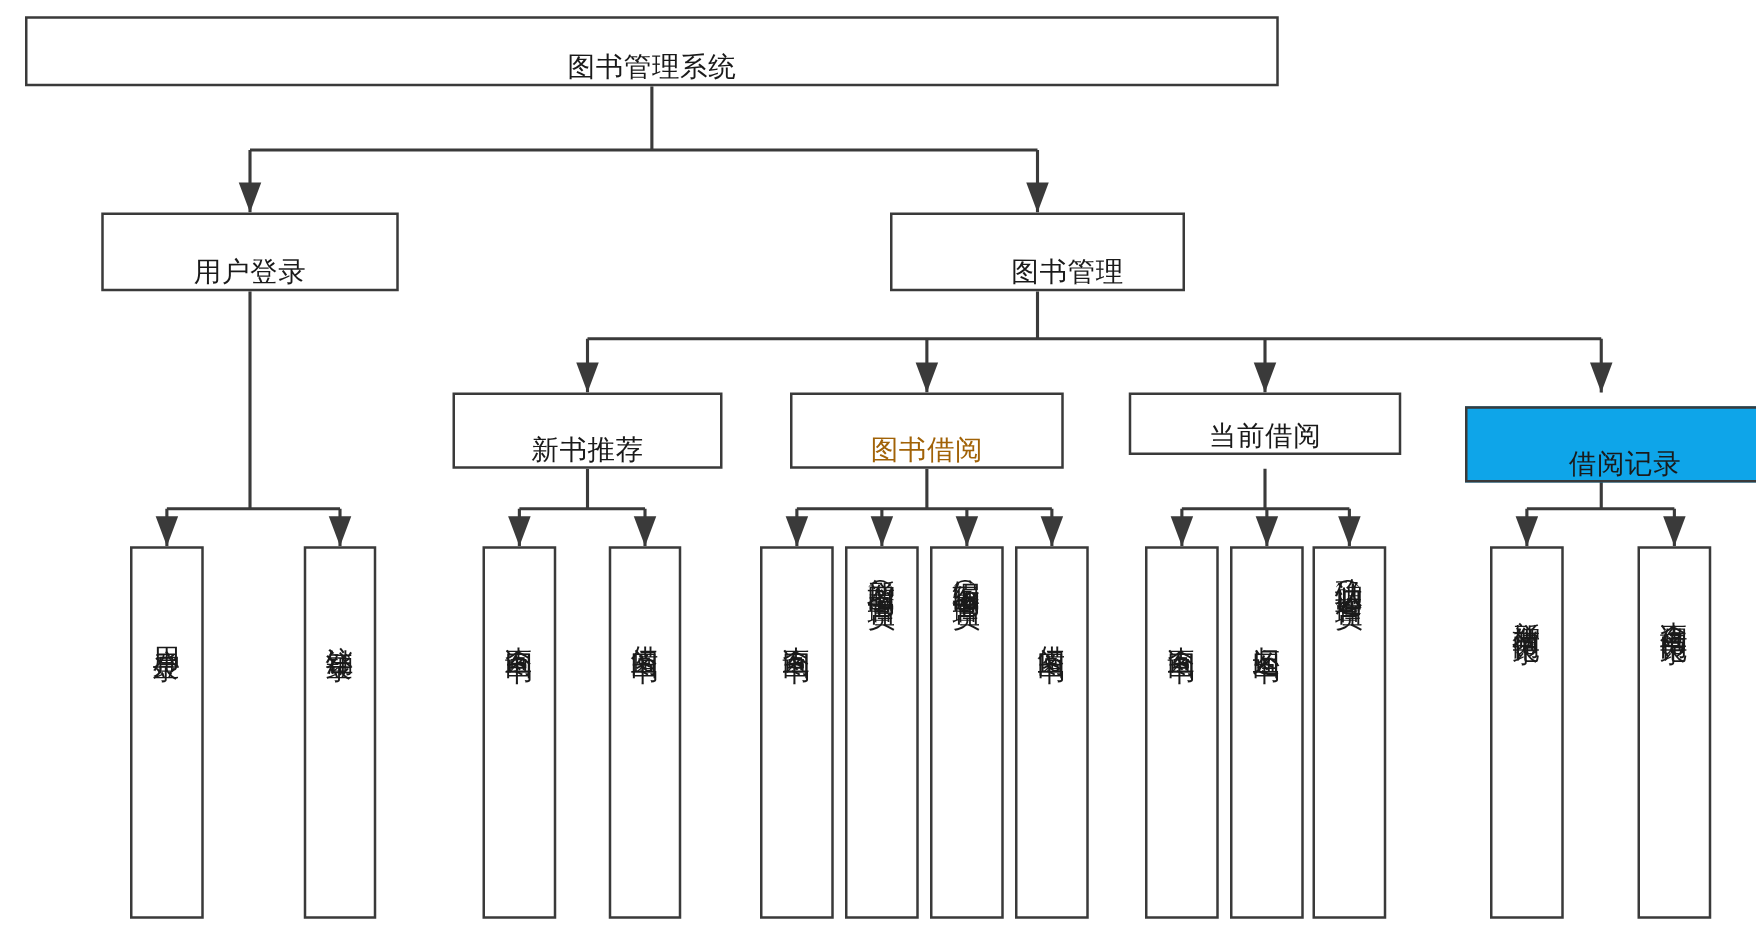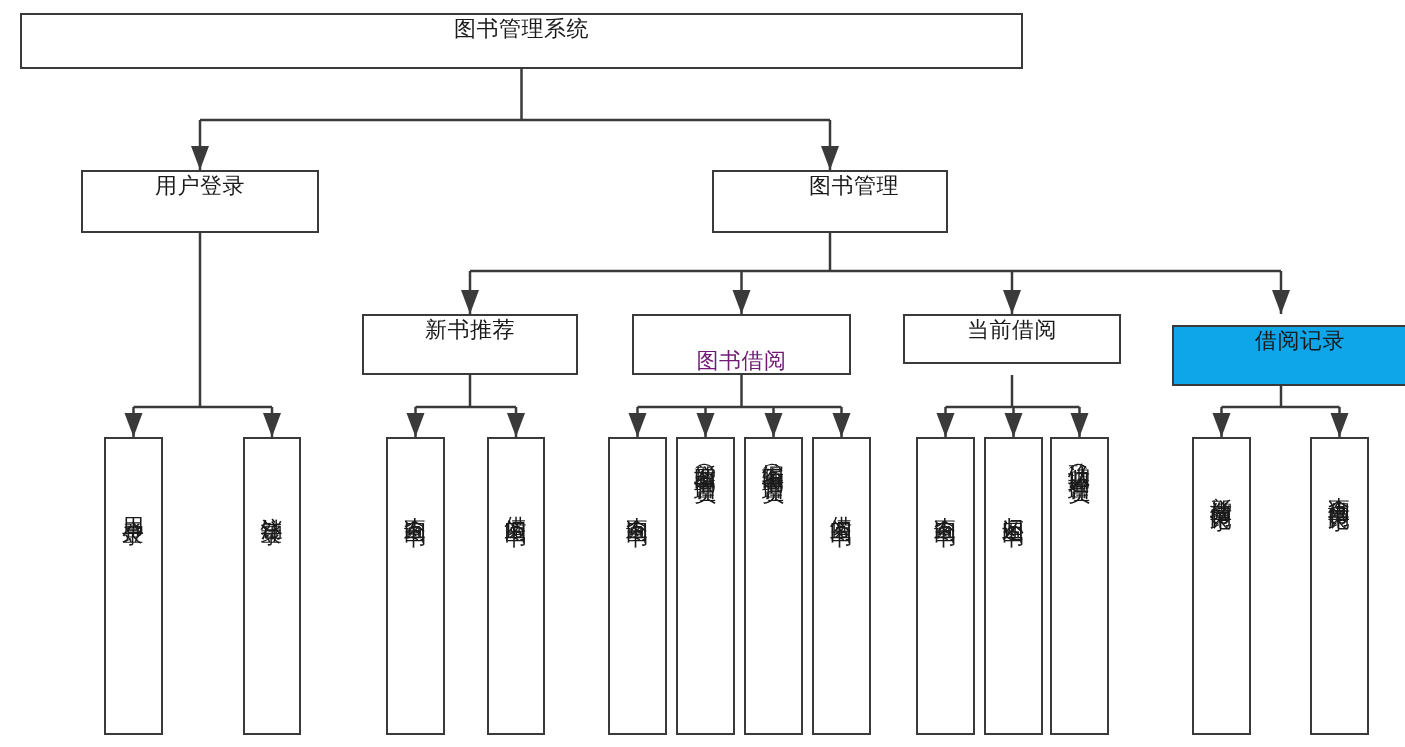--- a/index.html
+++ b/index.html
@@ -19,21 +19,21 @@
     width: 1405px;
     height: 747px;
     background: #ffffff;
   }
   .node {
     position: absolute;
     box-sizing: border-box;
     background: #ffffff;
     border: 2px solid #3a3a3a;
     display: flex;
-    align-items: flex-start;
+    align-items: flex-end;
     justify-content: center;
     color: #1a1a1a;
   }
   .node-label {
     font-size: 22px;
     line-height: 1.25;
     letter-spacing: 0.5px;
     white-space: nowrap;
     color: #1a1a1a;
   }
@@ -140,21 +140,21 @@
       <div class="node" style="left: 81px; top: 170px; width: 238px; height: 63px; border-color: rgb(58, 58, 58); background: rgb(255, 255, 255);">
         <span class="node-label" style="color: rgb(26, 26, 26);">用户登录</span>
       </div>
       <div class="node" style="left: 712px; top: 170px; width: 236px; height: 63px; border-color: rgb(58, 58, 58); background: rgb(255, 255, 255); padding-left: 48px;">
         <span class="node-label" style="color: rgb(26, 26, 26);">图书管理</span>
       </div>
       <div class="node" style="left: 362px; top: 314px; width: 216px; height: 61px; border-color: rgb(58, 58, 58); background: rgb(255, 255, 255);">
         <span class="node-label" style="color: rgb(26, 26, 26);">新书推荐</span>
       </div>
       <div class="node" style="left: 632px; top: 314px; width: 219px; height: 61px; border-color: rgb(58, 58, 58); background: rgb(255, 255, 255);">
-        <span class="node-label" style="color: #701a75; margin-top: 31px;">图书借阅</span>
+        <span class="node-label" style="color: #a16207; margin-top: 31px;">图书借阅</span>
       </div>
       <div class="node" style="left: 903px; top: 314px; width: 218px; height: 50px; border-color: rgb(58, 58, 58); background: rgb(255, 255, 255);">
         <span class="node-label" style="color: rgb(26, 26, 26);">当前借阅</span>
       </div>
       <div class="node" style="left: 1172px; top: 325px; width: 256px; height: 61px; border-color: rgb(58, 58, 58); background: #0ea5e9;">
         <span class="node-label" style="color: rgb(26, 26, 26);">借阅记录</span>
       </div>
       <div class="node vertical mid" style="left: 104px; top: 437px; width: 59px; height: 298px; border-color: rgb(58, 58, 58); background: rgb(255, 255, 255);">
         <span class="node-label" style="color: rgb(26, 26, 26);">用户登录</span>
       </div>

